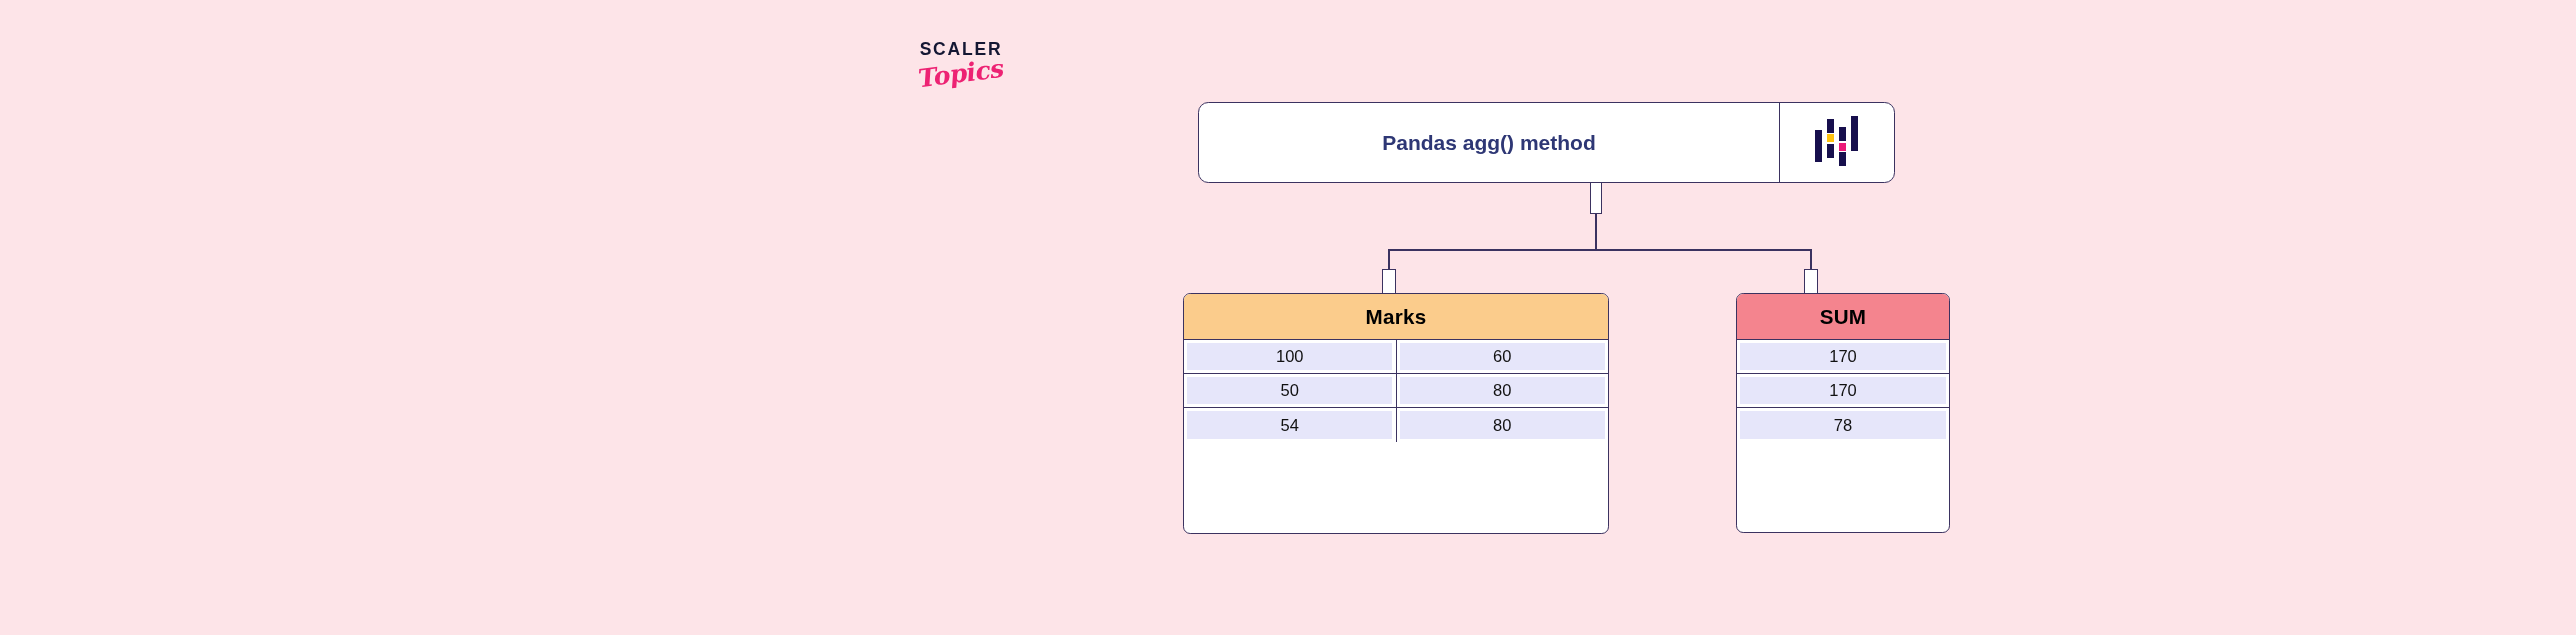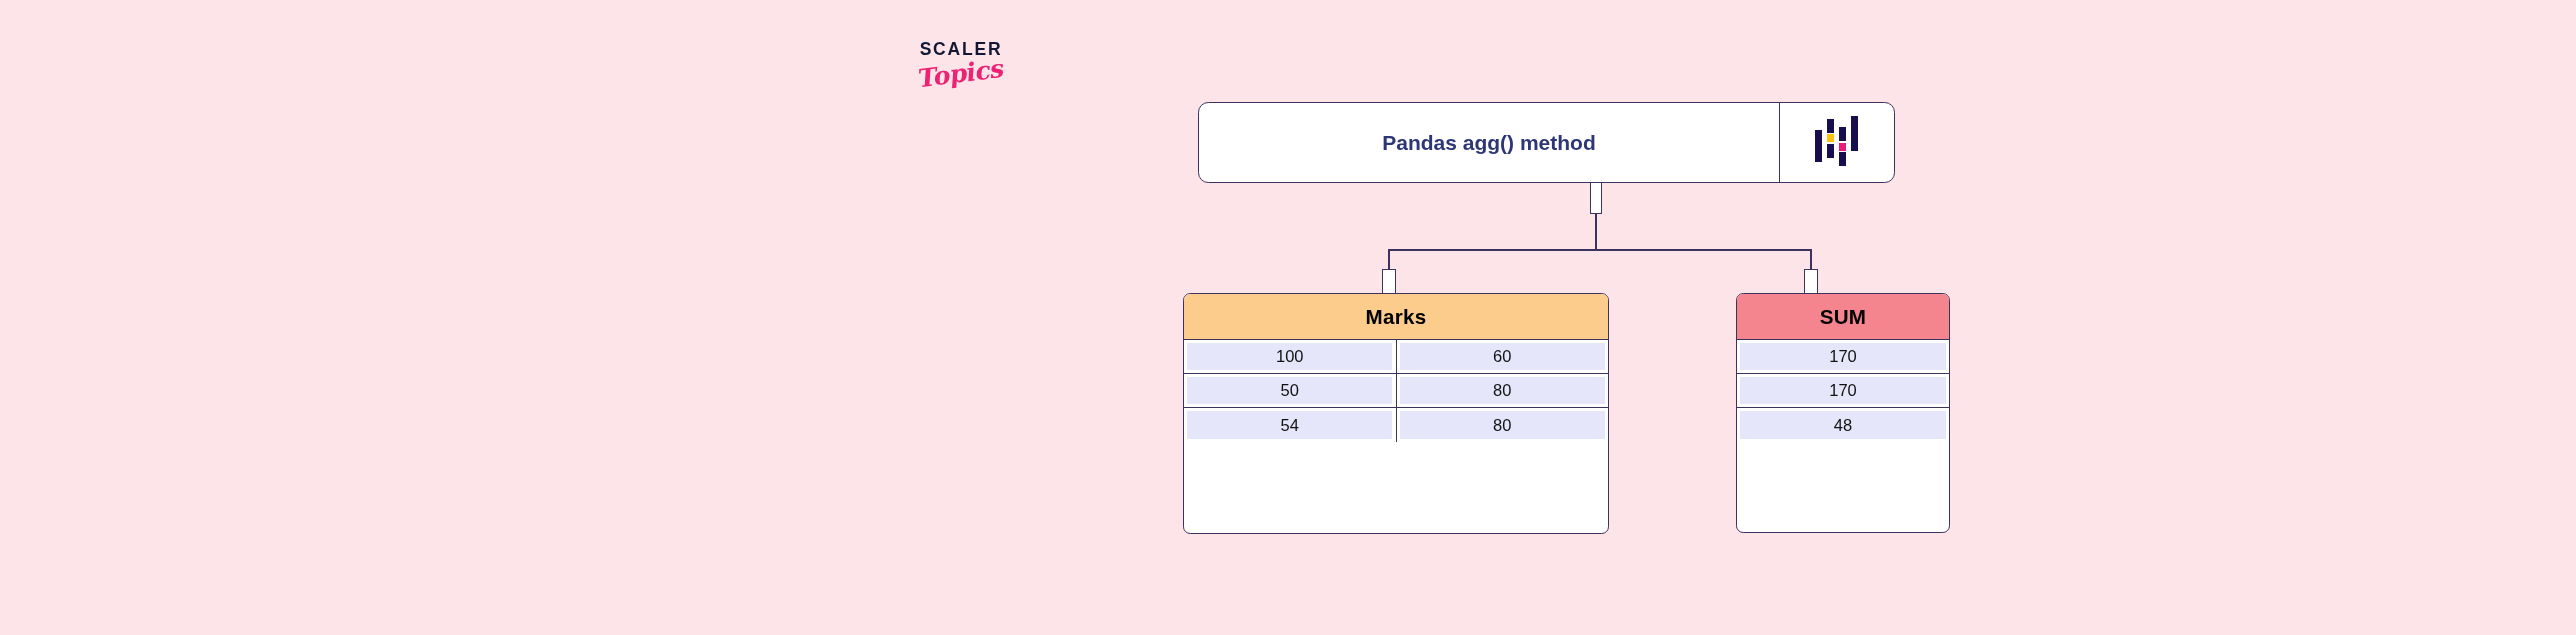--- a/index.html
+++ b/index.html
@@ -258,19 +258,19 @@
     </div>
 
     <div class="tbl-row">
       <div class="tbl-cell">
         <div class="cell-inner">170</div>
       </div>
     </div>
 
     <div class="tbl-row">
       <div class="tbl-cell">
-        <div class="cell-inner">48</div>
+        <div class="cell-inner">78</div>
       </div>
     </div>
   </div>
 
 </div>
 
 
 </body></html>

